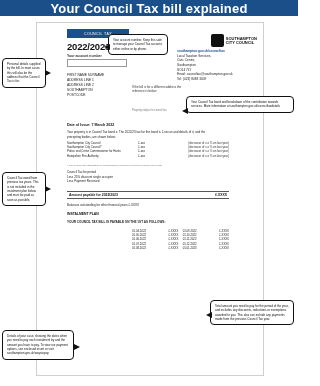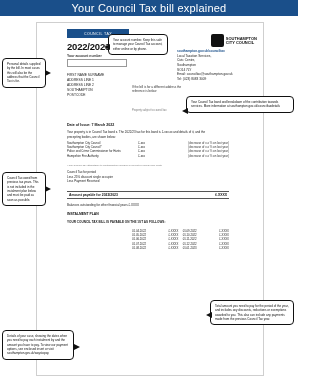--- a/index.html
+++ b/index.html
@@ -1,19 +1,19 @@
 <!DOCTYPE html>
 <html><head>
 <meta charset="utf-8">
 <style>
   html,body{margin:0;padding:0;}
   body{width:298px;height:386px;background:#ffffff;font-family:"Liberation Sans",sans-serif;overflow:hidden;}
   .page{position:relative;width:298px;height:386px;}
   .header{position:absolute;left:0;top:0;width:298px;height:16px;background:#1a4f8a;color:#fff;display:flex;align-items:center;justify-content:center;}
-  .header-title{font-size:11px;font-weight:normal;letter-spacing:.2px;}
+  .header-title{font-size:13px;font-weight:bold;letter-spacing:.2px;}
   .sheet{position:absolute;left:36px;top:22px;width:226px;height:352px;background:#fff;border:1px solid #cfcfcf;}
   
   .ct-badge{position:absolute;left:30px;top:6px;width:62px;height:9px;background:#1a4f8a;color:#fff;font-size:3.6px;letter-spacing:.4px;display:flex;align-items:center;justify-content:center;}
   .bill-year{position:absolute;left:30px;top:18px;font-size:9.5px;font-weight:bold;color:#111;letter-spacing:-.2px;}
   .acct-label{position:absolute;left:30px;top:31px;font-size:3.4px;color:#333;font-weight:bold;}
   .acct-box{position:absolute;left:30px;top:36px;width:58px;height:6px;border:.6px solid #999;background:#fff;}
   .logo{position:absolute;right:6px;top:8px;width:60px;text-align:right;}
   .logo-mark{display:inline-block;width:13px;height:13px;background:#111;border-radius:2px;vertical-align:middle;}
   .logo-txt{display:inline-block;font-size:4px;font-weight:bold;color:#111;vertical-align:middle;margin-left:2px;line-height:1.05;text-align:left;}
   .contact{position:absolute;right:6px;top:26px;width:80px;text-align:left;font-size:3.2px;color:#222;line-height:1.45;}

